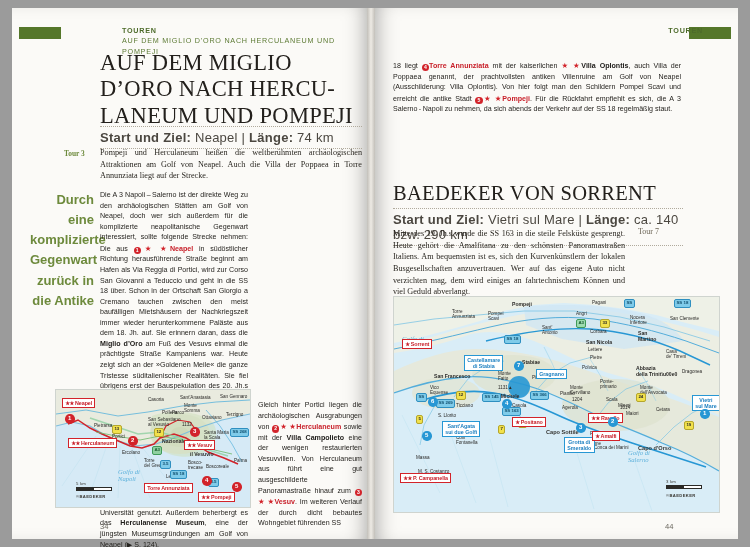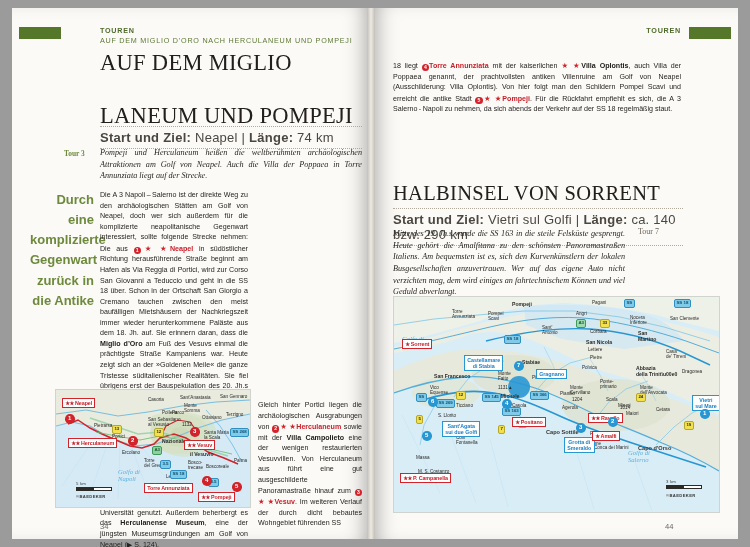--- a/index.html
+++ b/index.html
@@ -12,21 +12,21 @@
 
   
   .page{position:absolute;top:8px;height:531px;background:#fbfaf7;}
   .page.left{left:12px;width:355px;box-shadow:inset -14px 0 22px -14px rgba(0,0,0,.38);}
   .page.right{left:375px;width:363px;box-shadow:inset 14px 0 22px -14px rgba(0,0,0,.38);}
   .gutter{position:absolute;left:367px;top:8px;width:8px;height:531px;
           background:linear-gradient(to right,#c2bfb9,#e9e6e0 45%,#e9e6e0 55%,#c2bfb9);}
 
   
   .greenbar{position:absolute;width:42px;height:12px;background:#55772a;}
-  .rh{position:absolute;font-size:7.2px;letter-spacing:.75px;color:#5c7a33;line-height:1.45;}
+  .rh{position:absolute;font-size:7.2px;letter-spacing:.75px;color:#5c7a33;line-height:1.45;margin-left:22px;}
   .rh .t1{font-weight:bold;color:#4d6b2a;display:block;}
   .rh .t2{display:block;}
 
   
   h1.big{
     position:absolute;margin:0;
     font-family:"Liberation Serif", serif;
     font-size:22.5px;line-height:1.17;font-weight:normal;
     color:#23201c;letter-spacing:.3px;
   }
@@ -41,21 +41,21 @@
 
   
   .mnote{position:absolute;text-align:right;font-size:13px;line-height:1.55;
          color:#6d8a3c;font-weight:bold;font-family:"Liberation Sans",sans-serif;}
   .tourlab{position:absolute;font-size:7.4px;color:#6d8a3c;font-weight:bold;
            font-family:"Liberation Serif",serif;}
   .tourlab.serif{font-family:"Liberation Serif",serif;color:#6b6455;font-weight:normal;font-size:8px;}
 
   
   .lead{position:absolute;font-family:"Liberation Serif",serif;
-        font-style:italic;font-size:8.2px;line-height:1.42;color:#2a2721;
+        font-size:8.2px;line-height:1.42;color:#2a2721;
         text-align:justify;}
   .body{position:absolute;font-size:7.1px;line-height:1.49;color:#262420;
         text-align:justify;font-family:"Liberation Sans",sans-serif;}
   .body b{font-weight:bold;color:#1d1b18;}
 
   
   .num{display:inline-block;width:7.4px;height:7.4px;border-radius:50%;
        background:#d2232a;color:#fff;font-size:5.1px;font-weight:bold;
        text-align:center;line-height:7.4px;vertical-align:-1px;}
   .st{color:#d2232a;font-size:7.4px;letter-spacing:-.4px;}
@@ -103,21 +103,21 @@
 
     <div class="greenbar" style="left:7px;top:19px;"></div>
 
     <div class="rh" style="left:88px;top:18px;">
       <span class="t1">TOUREN</span>
       <span class="t2">AUF DEM MIGLIO D’ORO NACH HERCULANEUM UND POMPEJI</span>
     </div>
 
     <h1 class="big" style="left:88px;top:42px;width:262px;">
       <span>AUF DEM MIGLIO</span><br>
-      <br>
+      <span>D’ORO NACH HERCU-</span><br>
       <span>LANEUM UND POMPEJI</span>
     </h1>
 
     <div class="band" style="left:88px;top:118px;width:262px;">
       <b>Start und Ziel:</b>
       <span>Neapel</span>
       <span>|</span>
       <b>Länge:</b>
       <span>74 km</span>
     </div>
@@ -230,26 +230,26 @@
     <div class="rh" style="left:18px;top:18px;width:288px;text-align:right;">
       <span class="t1">TOUREN</span>
     </div>
 
     <div class="body" style="left:18px;top:52px;width:288px;">
       <span>18 liegt </span><span class="num">4</span><span class="rd">Torre Annunziata</span><span> mit der kaiserlichen </span><span class="st">★ ★</span><b>Villa Oplontis</b><span>, auch Villa der Poppaea genannt, der prachtvollsten antiken Villenruine am Golf von Neapel (Ausschilderung: Villa Oplontis). Von hier folgt man den Schildern Pompei Scavi und erreicht die antike Stadt </span><span class="num">5</span><span class="st">★ ★</span><span class="rd">Pompeji</span><span>. Für die Rückfahrt empfiehlt es sich, die A 3 Salerno - Napoli zu nehmen, da sich abends der Verkehr auf der SS 18 regelmäßig staut.</span>
     </div>
 
     <h1 class="big r" style="left:18px;top:148px;width:290px;">
       <br>
-      <span>HALBINSEL VON SORRENT</span>
+      <span>BAEDEKER VON SORRENT</span>
     </h1>
 
     <div class="band" style="left:18px;top:200px;width:290px;">
       <b>Start und Ziel:</b>
-      <span>Vietri sul Golfi</span>
+      <span>Vietri sul Mare</span>
       <span>|</span>
       <b>Länge:</b>
       <span>ca. 140 bzw. 290 km</span>
     </div>
 
     <div class="lead" style="left:18px;top:220px;width:232px;">Mitte des 19. Jh.s wurde die SS 163 in die steile Felsküste gesprengt. Heute gehört die Amalfitana zu den schönsten Panoramastraßen Italiens. Am bequemsten ist es, sich den Kurvenkünstlern der lokalen Busgesellschaften anzuvertrauen. Wer auf das eigene Auto nicht verzichten mag, dem wird einiges an fahrtechnischem Können und viel Geduld abverlangt.</div>
 
     <div class="tourlab serif" style="left:263px;top:219px;">Tour 7</div>
 
     <div class="map" style="left:18px;top:288px;width:325px;height:215px;">

